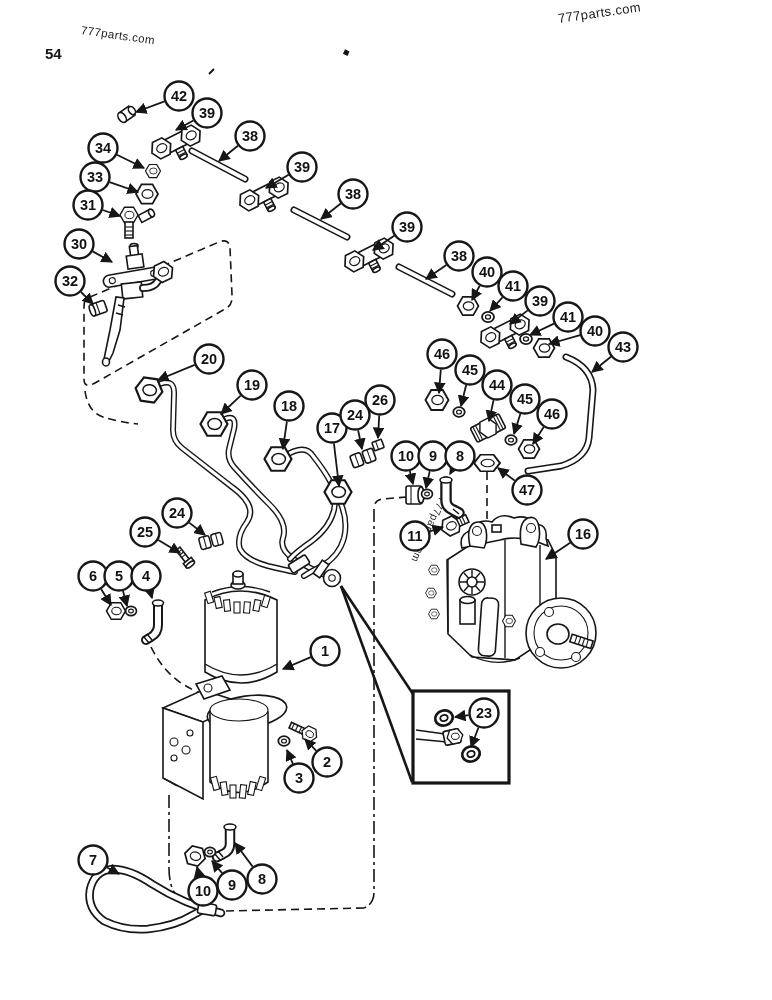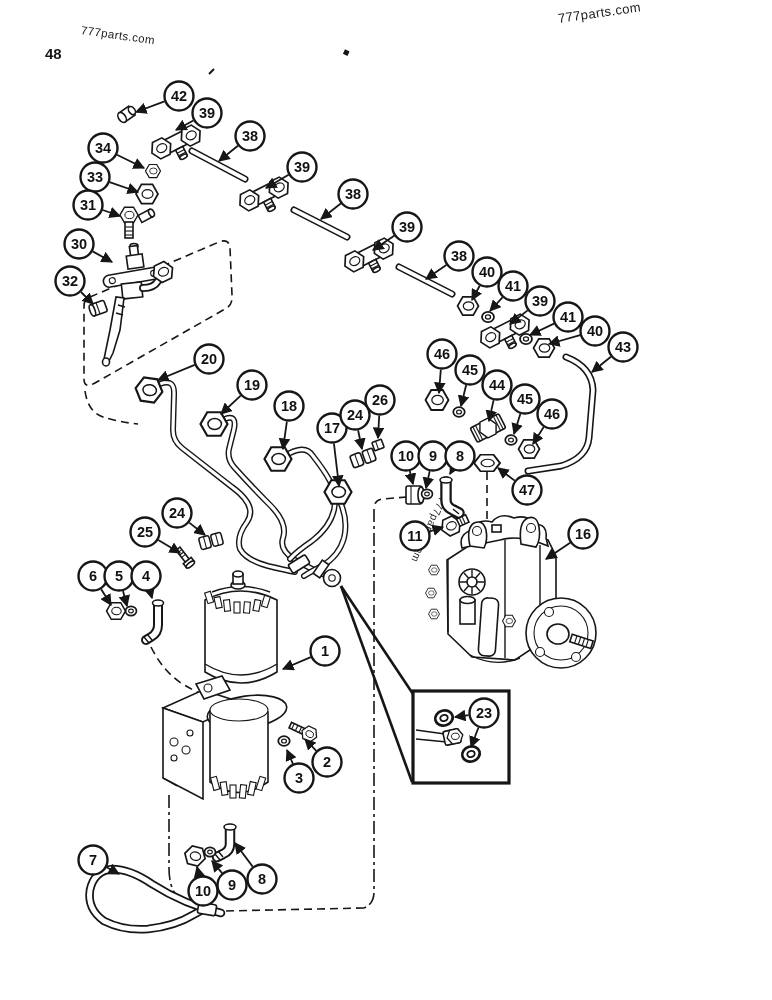--- a/index.html
+++ b/index.html
@@ -30,21 +30,21 @@
   .callout-text{font:bold 14.5px "Liberation Sans",sans-serif;fill:#111;text-anchor:middle;}
   .box{fill:#fff;stroke:#161616;stroke-width:3.2;}
 </style>
 </head>
 <body>
 
 <div class="page">
 
   <div class="wm wm-tl">777parts.com</div>
   <div class="wm wm-tr">777parts.com</div>
-  <div class="page-num">48</div>
+  <div class="page-num">54</div>
   <div class="wm wm-mid">777parts.com</div>
 
   <svg width="772" height="1000" viewBox="0 0 772 1000">
     <defs>
       <marker id="arr" viewBox="0 0 10 10" refX="9" refY="5" markerWidth="6.5" markerHeight="6.5" orient="auto-start-reverse">
         <path d="M0,0 L10,5 L0,10 z" fill="#161616"></path>
       </marker>
       <g id="hexnut">
         <polygon points="10,0 5,8.7 -5,8.7 -10,0 -5,-8.7 5,-8.7" class="p"></polygon>
         <ellipse cx="0.5" cy="0" rx="5" ry="4" class="p2"></ellipse>

